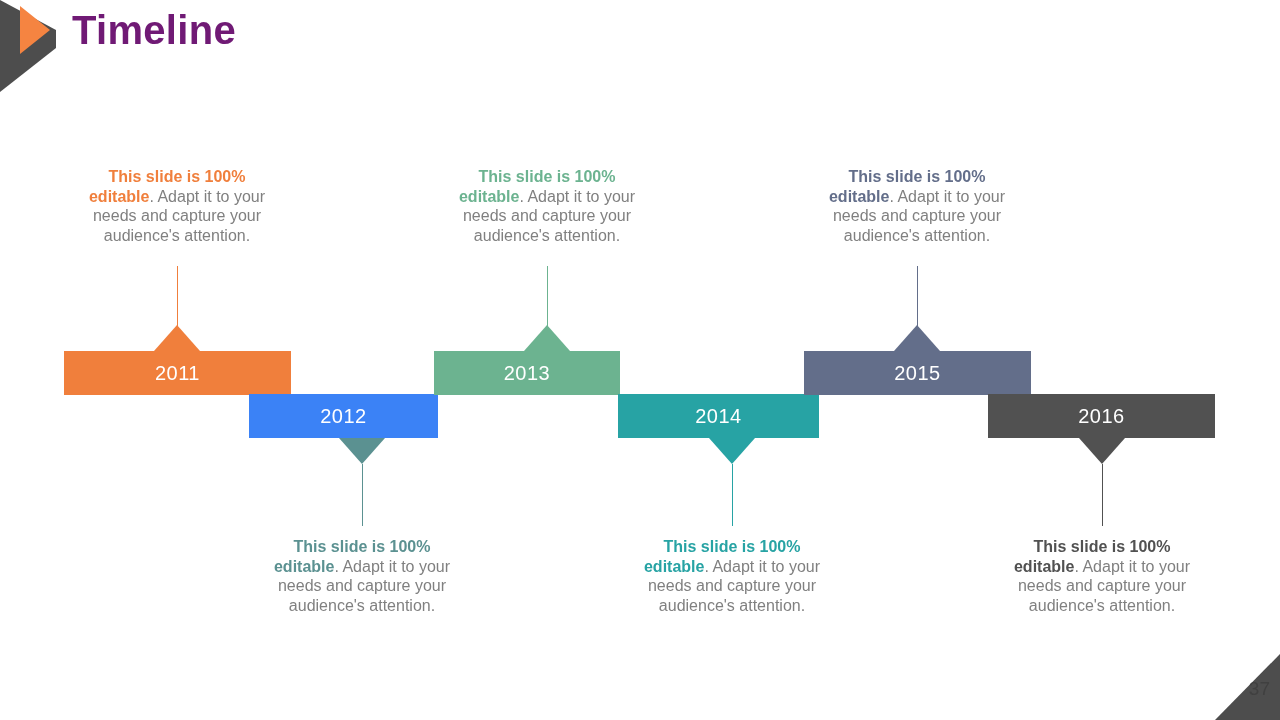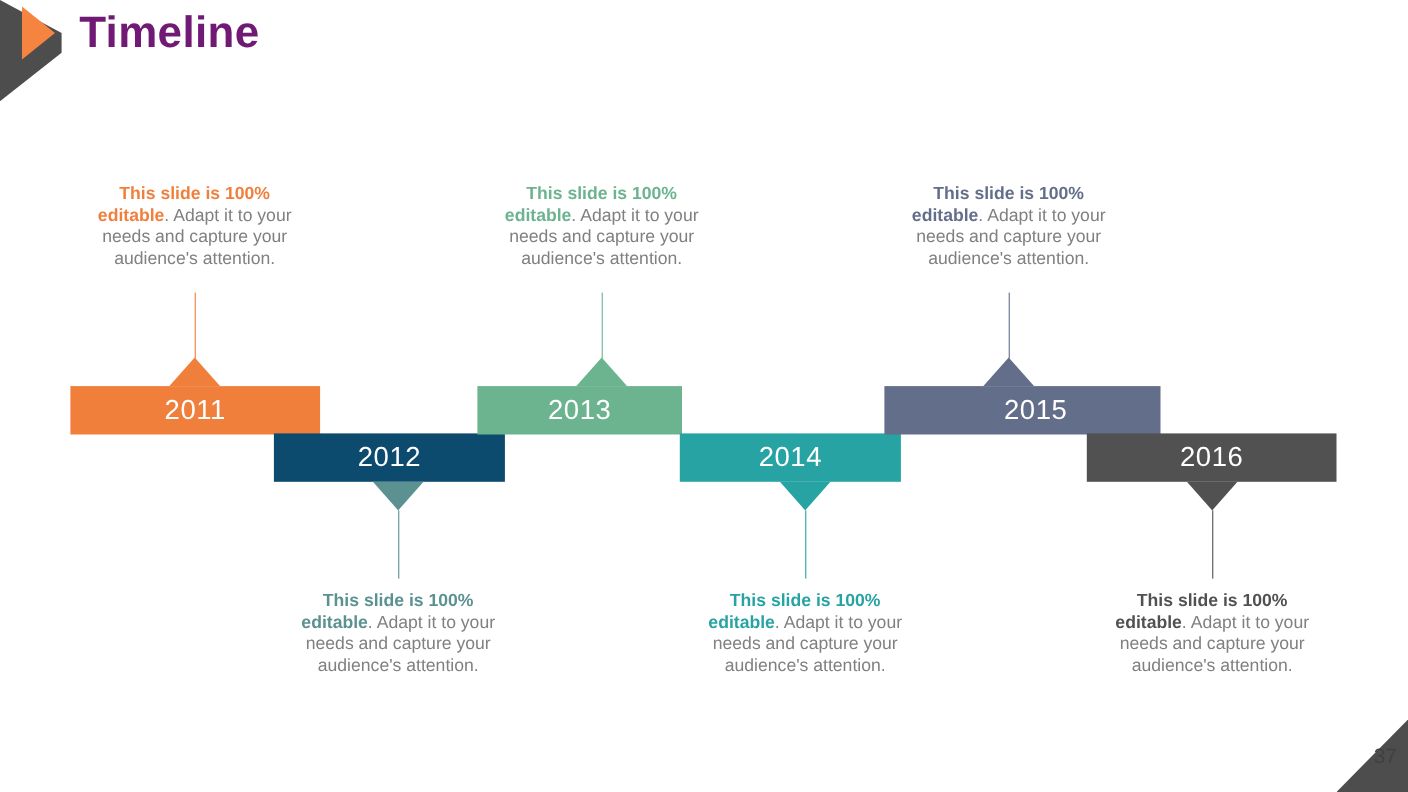--- a/index.html
+++ b/index.html
@@ -51,21 +51,21 @@
   
   .bar {
     position: absolute;
     height: 44px;
     display: flex;
     align-items: center;
     justify-content: center;
   }
   .bar-year {
     color: #ffffff;
-    font-size: 25px;
+    font-size: 20px;
     font-weight: 400;
     letter-spacing: 0.5px;
     line-height: 1;
   }
 
   
   .pointer {
     position: absolute;
     width: 0;
     height: 0;
@@ -132,21 +132,21 @@
 <div id="timeline">
     <div class="milestone">
       <div class="bar" style="left: 64px; top: 351px; width: 227px; background: rgb(240, 127, 60);">
         <div class="bar-year">2011</div>
       </div>
       <div class="pointer up" style="color: rgb(240, 127, 60); left: 154px; top: 325px;"></div>
       <div class="stem" style="left: 177px; top: 266px; height: 60px; background: rgb(240, 127, 60);"></div>
       <div class="caption" style="left: 77px; top: 167px; color: rgb(128, 128, 128);"><span class="lead" style="color: rgb(240, 127, 60);">This slide is 100% editable</span><span>. Adapt it to your needs and capture your audience's attention.</span></div>
     </div>
     <div class="milestone">
-      <div class="bar" style="left: 249px; top: 394px; width: 210px; background: #0c4a6e;">
+      <div class="bar" style="left: 249px; top: 394px; width: 189px; background: #3b82f6;">
         <div class="bar-year">2012</div>
       </div>
       <div class="pointer down" style="color: rgb(91, 145, 145); left: 339px; top: 438px;"></div>
       <div class="stem" style="left: 362px; top: 464px; height: 62px; background: rgb(91, 145, 145);"></div>
       <div class="caption" style="left: 262px; top: 537px; color: rgb(128, 128, 128);"><span class="lead" style="color: rgb(91, 145, 145);">This slide is 100% editable</span><span>. Adapt it to your needs and capture your audience's attention.</span></div>
     </div>
     <div class="milestone">
       <div class="bar" style="left: 434px; top: 351px; width: 186px; background: rgb(108, 179, 144);">
         <div class="bar-year">2013</div>
       </div>
@@ -156,21 +156,21 @@
     </div>
     <div class="milestone">
       <div class="bar" style="left: 618px; top: 394px; width: 201px; background: rgb(39, 163, 164);">
         <div class="bar-year">2014</div>
       </div>
       <div class="pointer down" style="color: rgb(39, 163, 164); left: 709px; top: 438px;"></div>
       <div class="stem" style="left: 732px; top: 464px; height: 62px; background: rgb(39, 163, 164);"></div>
       <div class="caption" style="left: 632px; top: 537px; color: rgb(128, 128, 128);"><span class="lead" style="color: rgb(39, 163, 164);">This slide is 100% editable</span><span>. Adapt it to your needs and capture your audience's attention.</span></div>
     </div>
     <div class="milestone">
-      <div class="bar" style="left: 804px; top: 351px; width: 227px; background: rgb(99, 110, 138); padding-left: 24px;">
+      <div class="bar" style="left: 804px; top: 351px; width: 227px; background: rgb(99, 110, 138);">
         <div class="bar-year">2015</div>
       </div>
       <div class="pointer up" style="color: rgb(99, 110, 138); left: 894px; top: 325px;"></div>
       <div class="stem" style="left: 917px; top: 266px; height: 60px; background: rgb(99, 110, 138);"></div>
       <div class="caption" style="left: 817px; top: 167px; color: rgb(128, 128, 128);"><span class="lead" style="color: rgb(99, 110, 138);">This slide is 100% editable</span><span>. Adapt it to your needs and capture your audience's attention.</span></div>
     </div>
     <div class="milestone">
       <div class="bar" style="left: 988px; top: 394px; width: 227px; background: rgb(81, 81, 81);">
         <div class="bar-year">2016</div>
       </div>

